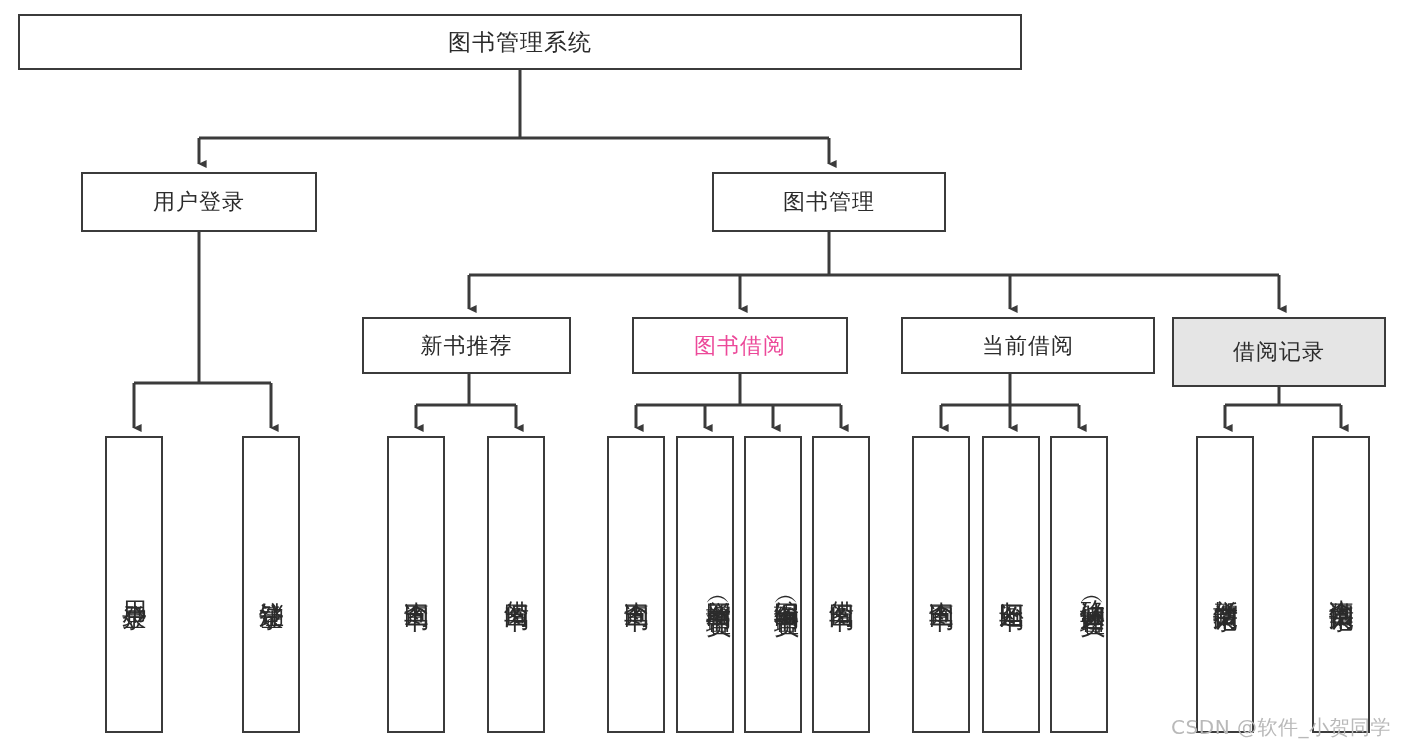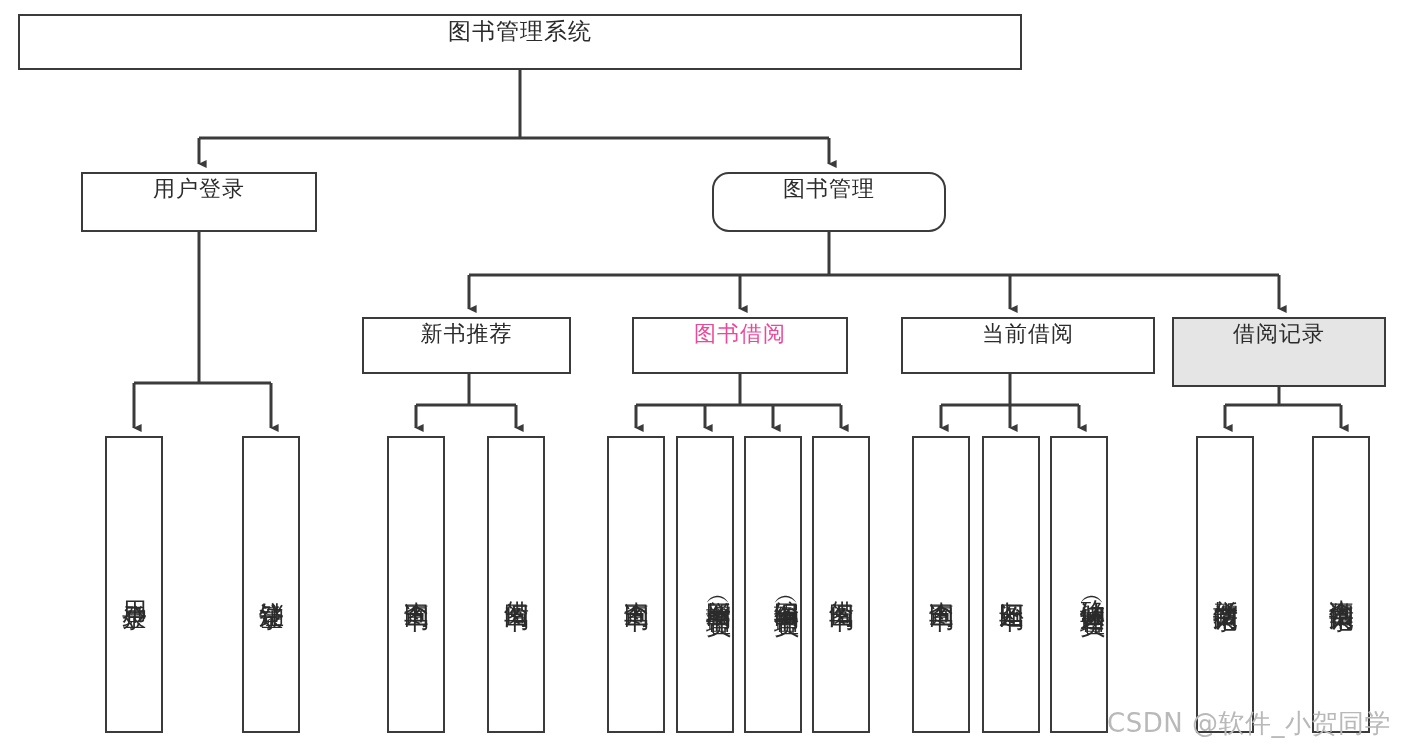--- a/index.html
+++ b/index.html
@@ -25,20 +25,21 @@
     width: 1405px;
     height: 747px;
     pointer-events: none;
   }
   .node {
     position: absolute;
     box-sizing: border-box;
     border: 2.5px solid #3b3b3b;
     background: #ffffff;
     display: flex;
+    align-items: center;
     justify-content: center;
     color: #2b2b2b;
   }
   .node-h {
     font-size: 22px;
     letter-spacing: 1px;
     white-space: nowrap;
   }
   .node-root {
     font-size: 23px;
@@ -63,21 +64,21 @@
     align-items: flex-start;
   }
   .node-v-mid {
     align-items: center;
     padding-top: 0;
   }
   .watermark {
     position: absolute;
     right: 14px;
     bottom: 6px;
-    font-size: 26px;
+    font-size: 20px;
     color: #b9b9b9;
     white-space: nowrap;
     letter-spacing: 0.5px;
   }
 </style>
 </head>
 <body>
 
 <div id="diagram-canvas" style="background: rgb(255, 255, 255);">
 
@@ -143,21 +144,21 @@
     </g>
   </svg>
 
   <div class="node node-h node-root" style="left: 18px; top: 14px; width: 1004px; height: 56px; border-color: rgb(59, 59, 59); color: rgb(43, 43, 43); background: rgb(255, 255, 255);">
     <span>图书管理系统</span>
   </div>
 
   <div class="node node-h" style="left: 81px; top: 172px; width: 236px; height: 60px; border-color: rgb(59, 59, 59); color: rgb(43, 43, 43); background: rgb(255, 255, 255);">
     <span>用户登录</span>
   </div>
-  <div class="node node-h" style="left: 712px; top: 172px; width: 234px; height: 60px; border-color: rgb(59, 59, 59); color: rgb(43, 43, 43); background: rgb(255, 255, 255); border-radius: 17px;">
+  <div class="node node-h" style="left: 712px; top: 172px; width: 234px; height: 60px; border-color: rgb(59, 59, 59); color: rgb(43, 43, 43); background: rgb(255, 255, 255);">
     <span>图书管理</span>
   </div>
 
   <div class="node node-h" style="left: 362px; top: 317px; width: 209px; height: 57px; border-color: rgb(59, 59, 59); color: rgb(43, 43, 43); background: rgb(255, 255, 255);">
     <span>新书推荐</span>
   </div>
   <div class="node node-h" style="left: 632px; top: 317px; width: 216px; height: 57px; border-color: rgb(59, 59, 59); color: #ec4899; background: rgb(255, 255, 255);">
     <span>图书借阅</span>
   </div>
   <div class="node node-h" style="left: 901px; top: 317px; width: 254px; height: 57px; border-color: rgb(59, 59, 59); color: rgb(43, 43, 43); background: rgb(255, 255, 255);">

